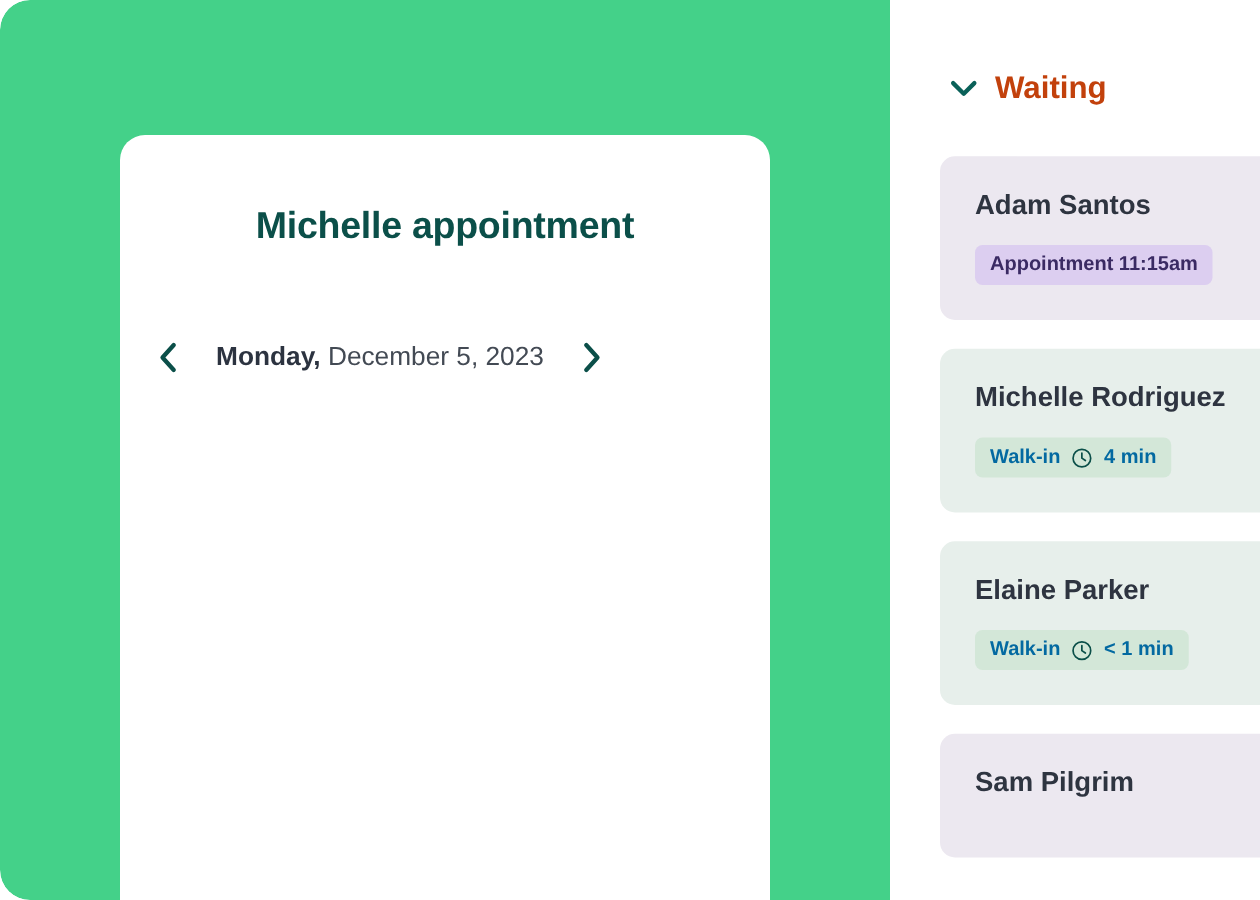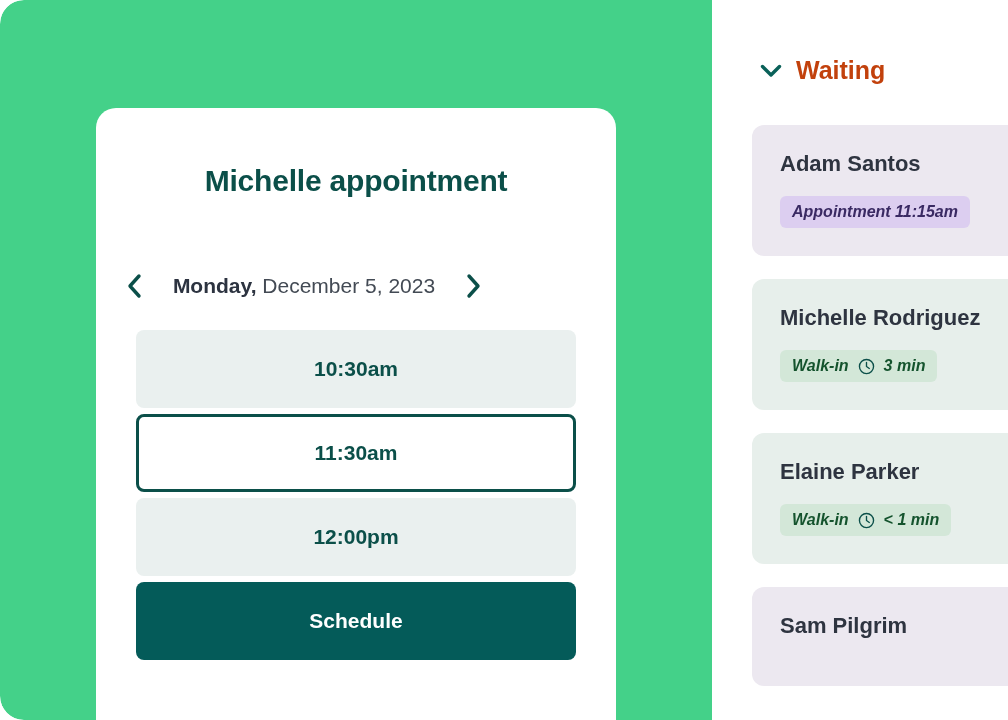--- a/index.html
+++ b/index.html
@@ -194,29 +194,28 @@
 
   .badge {
     display: inline-flex;
     align-items: center;
     gap: 9px;
     border-radius: 6px;
     padding: 7px 12px;
     font-size: 16px;
     font-weight: bold;
     white-space: nowrap;
-    font-style: italic;
   }
   .badge.purple {
     background: #dccef0;
     color: #3a2a63;
   }
   .badge.green {
     background: #d3e7d8;
-    color: #14532d;
+    color: #0369a1;
   }
   .badge .clock { display: flex; align-items: center; }
 </style>
 </head>
 <body>
 
 <div id="root">
 
   <div class="green-panel"></div>
 
@@ -233,32 +232,20 @@
       <div class="date-label">
         <span class="dow">Monday,</span><span> December 5, 2023</span>
       </div>
       <div class="nav-arrow">
         <svg width="16" height="26" viewBox="0 0 16 26" fill="none">
           <path d="M3 3 L12 13 L3 23" stroke="#0b4f49" stroke-width="3.4" stroke-linecap="round" stroke-linejoin="round"></path>
         </svg>
       </div>
     </div>
 
-    <div class="slots">
-      <div class="slot">
-        <span>10:30am</span>
-      </div>
-      <div class="slot selected">
-        <span>11:30am</span>
-      </div>
-      <div class="slot">
-        <span>12:00pm</span>
-      </div>
-      <button class="schedule-button">Schedule</button>
-    </div>
 
   </div>
 
   <div class="waiting-panel">
 
     <div class="waiting-header">
       <span class="chev">
         <svg width="22" height="14" viewBox="0 0 22 14" fill="none">
           <path d="M2.5 2.5 L11 11 L19.5 2.5" stroke="#0a6159" stroke-width="3.4" stroke-linecap="round" stroke-linejoin="round"></path>
         </svg>
@@ -278,21 +265,21 @@
       <div class="patient-card green">
         <div class="patient-name">Michelle Rodriguez</div>
         <div class="badge green">
           <span>Walk-in</span>
           <span class="clock">
             <svg width="17" height="17" viewBox="0 0 20 20" fill="none">
               <circle cx="10" cy="10" r="8.3" stroke="#0b4f49" stroke-width="1.6"></circle>
               <path d="M10 5.2 V10 L13.3 12.3" stroke="#0b4f49" stroke-width="1.6" stroke-linecap="round" stroke-linejoin="round"></path>
             </svg>
           </span>
-          <span>3 min</span>
+          <span>4 min</span>
         </div>
       </div>
 
       <div class="patient-card green">
         <div class="patient-name">Elaine Parker</div>
         <div class="badge green">
           <span>Walk-in</span>
           <span class="clock">
             <svg width="17" height="17" viewBox="0 0 20 20" fill="none">
               <circle cx="10" cy="10" r="8.3" stroke="#0b4f49" stroke-width="1.6"></circle>

